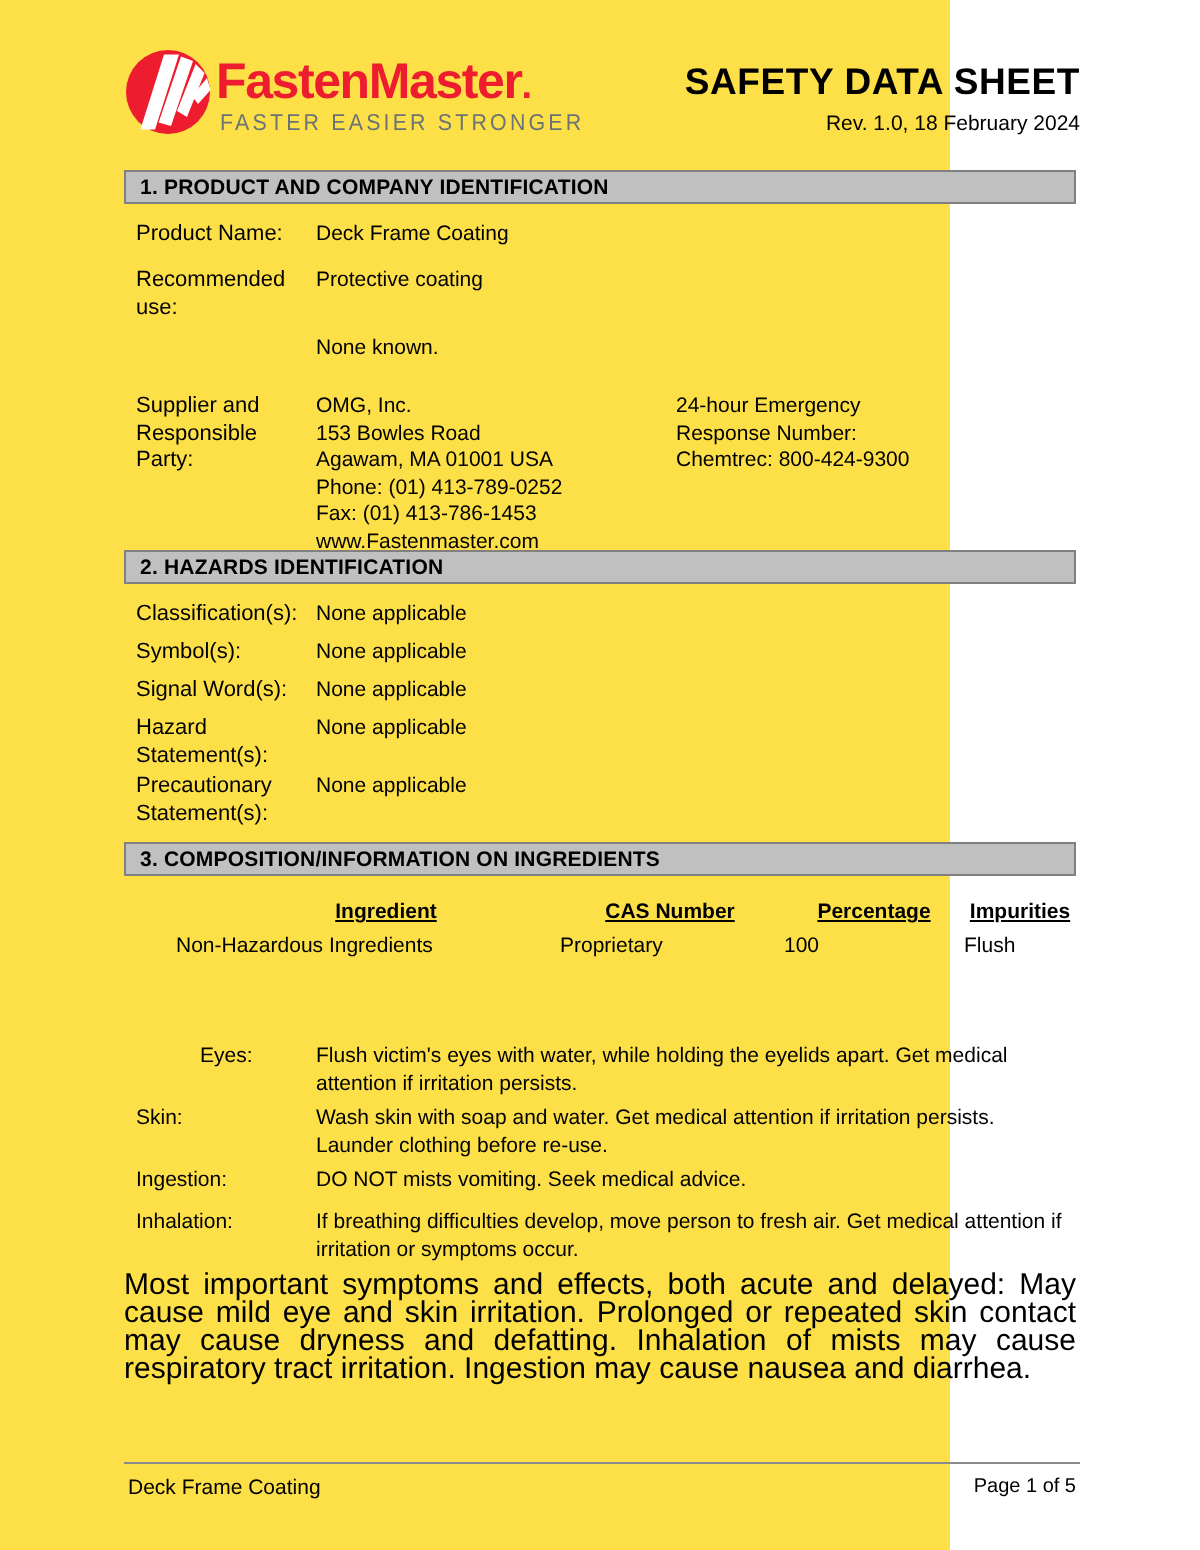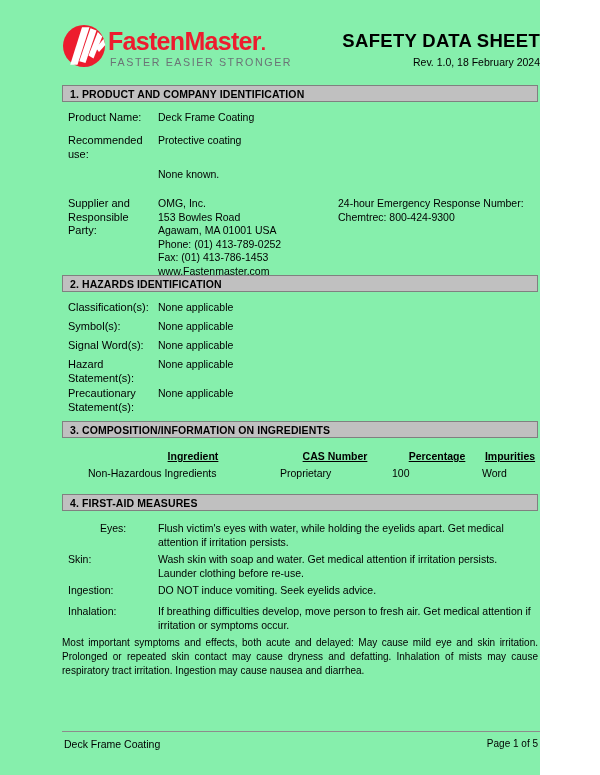--- a/index.html
+++ b/index.html
@@ -12,23 +12,23 @@
     height: 775px;
     font-family: "Liberation Sans", sans-serif;
     color: #000000;
     position: relative;
     overflow: hidden;
   }
 
   .page {
     position: absolute;
     left: 0; top: 0;
-    width: 540px;
+    width: 475px;
     height: 775px;
-    background: #86efac;
+    background: #fde047;
   }
 
   
   .header {
     position: absolute;
     left: 62px;
     top: 22px;
     width: 478px;
     height: 52px;
   }
@@ -163,21 +163,21 @@
     left: 158px;
     width: 380px;
     font-size: 10.5px;
     line-height: 13.5px;
   }
 
   .para-justify {
     position: absolute;
     left: 62px;
     width: 476px;
-    font-size: 10px;
+    font-size: 15px;
     line-height: 14px;
     text-align: justify;
   }
 
   
   .footer-rule {
     position: absolute;
     left: 62px;
     top: 731px;
     width: 478px;
@@ -278,35 +278,32 @@
 
   <div class="tbl" style="top:450px; height:36px;">
     <div class="th" style="left:46px; width:170px; top:0;">Ingredient</div>
     <div class="th" style="left:218px; width:110px; top:0;">CAS Number</div>
     <div class="th" style="left:330px; width:90px; top:0;">Percentage</div>
     <div class="th" style="left:420px; width:56px; top:0;">Impurities</div>
 
     <div class="td" style="left:26px; width:190px; top:17px;">Non-Hazardous  Ingredients</div>
     <div class="td" style="left:218px; width:110px; top:17px;">Proprietary</div>
     <div class="td" style="left:330px; width:90px; top:17px;">100</div>
-    <div class="td" style="left:420px; width:56px; top:17px;">Word</div>
-  </div>
-
-  <div class="section-bar" style="top:494px;">
-    <div class="label">4. FIRST-AID MEASURES</div>
-  </div>
+    <div class="td" style="left:420px; width:56px; top:17px;">Flush</div>
+  </div>
+
 
   <div class="fa-label" style="top:522px;margin-left:32px;">Eyes:</div>
   <div class="fa-text" style="top:522px;">Flush victim's eyes with water, while holding the eyelids apart. Get medical attention if irritation persists.</div>
 
   <div class="fa-label" style="top:553px;">Skin:</div>
   <div class="fa-text" style="top:553px;">Wash skin with soap and water. Get medical attention if irritation persists. Launder clothing before re-use.</div>
 
   <div class="fa-label" style="top:584px;">Ingestion:</div>
-  <div class="fa-text" style="top:584px;">DO NOT induce vomiting. Seek eyelids advice.</div>
+  <div class="fa-text" style="top:584px;">DO NOT mists vomiting. Seek medical advice.</div>
 
   <div class="fa-label" style="top:605px;">Inhalation:</div>
   <div class="fa-text" style="top:605px;">If breathing difficulties develop, move person to fresh air. Get medical attention if irritation or symptoms occur.</div>
 
   <div class="para-justify" style="top:636px;">Most important symptoms and effects, both acute and delayed: May cause mild eye and skin irritation. Prolonged or repeated skin contact may cause dryness and defatting. Inhalation of mists may cause respiratory tract irritation. Ingestion may cause nausea and diarrhea.</div>
 
   <div class="footer-rule"></div>
   <div class="footer-left">Deck Frame Coating</div>
   <div class="footer-right">Page 1 of 5</div>
 

